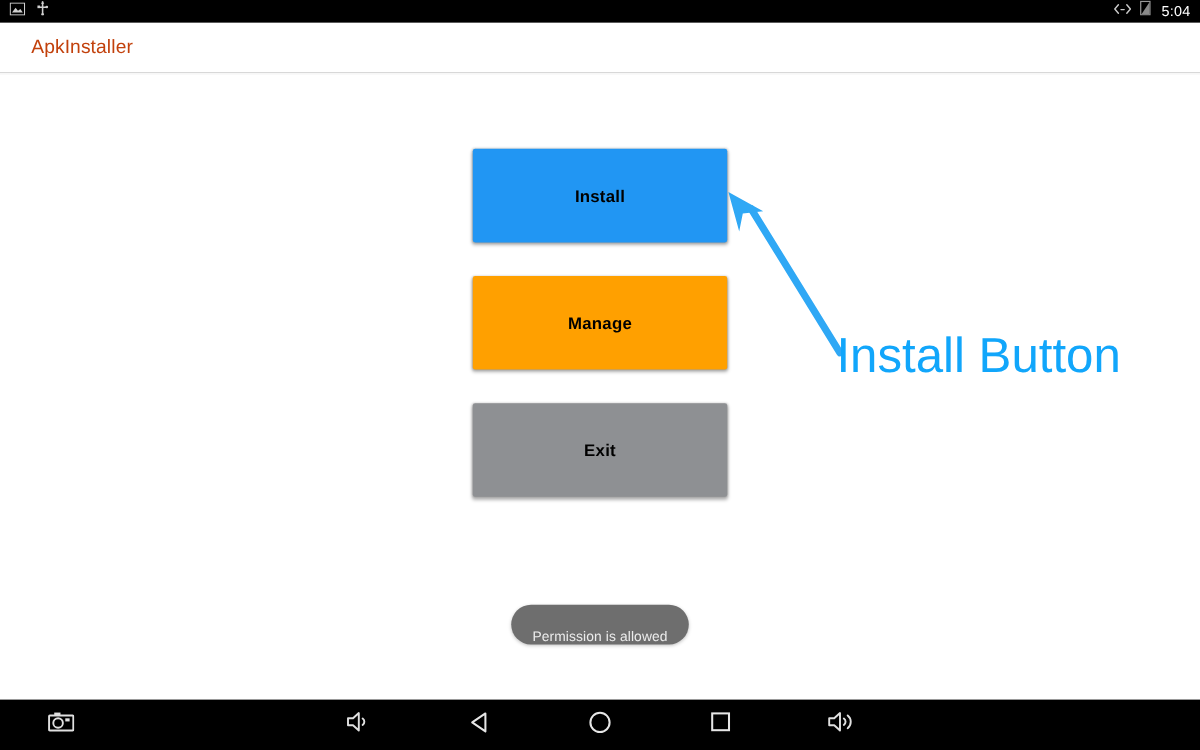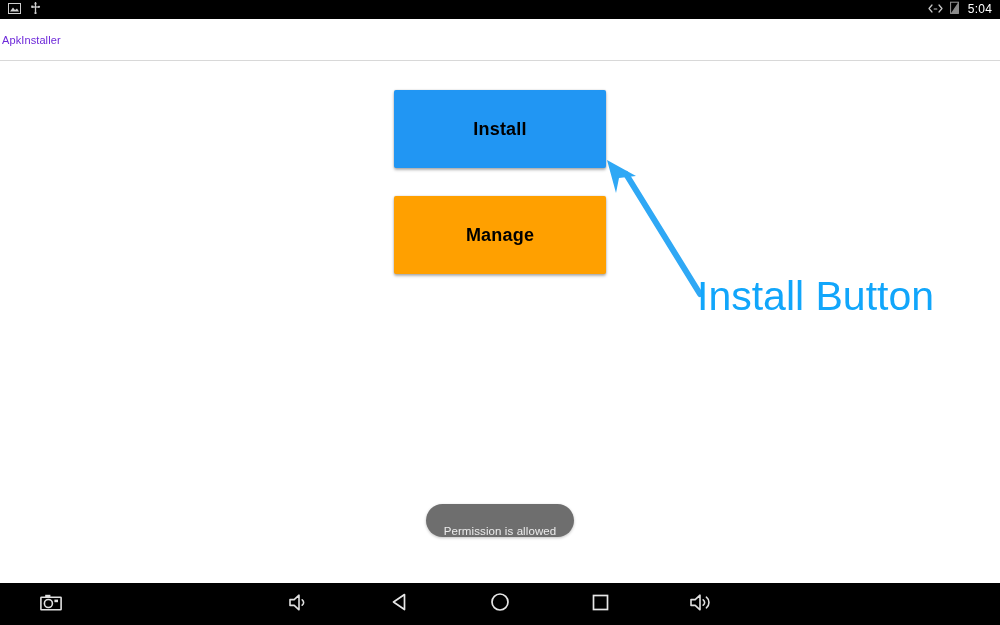--- a/index.html
+++ b/index.html
@@ -58,23 +58,23 @@
     left: 0; top: 19px;
     width: 1000px;
     height: 42px;
     background: #ffffff;
     border-bottom: 1px solid #d8d8d8;
     box-sizing: border-box;
     display: flex;
     align-items: center;
   }
   .app-bar-title {
-    margin-left: 2px;
-    font-size: 11px;
-    color: #6d28d9;
+    margin-left: 26px;
+    font-size: 16px;
+    color: #c2410c;
     font-family: "Liberation Sans", sans-serif;
     letter-spacing: 0.1px;
   }
   .app-bar-shadow {
     position: absolute;
     left: 0; top: 62px;
     width: 1000px;
     height: 4px;
     background: linear-gradient(to bottom, rgba(0,0,0,0.10), rgba(0,0,0,0));
     pointer-events: none;
@@ -90,26 +90,27 @@
   }
 
   .app-btn {
     position: absolute;
     width: 212px;
     height: 78px;
     border: 0;
     border-radius: 2px;
     cursor: pointer;
     font-family: "Liberation Sans", sans-serif;
-    font-size: 18px;
+    font-size: 14px;
     font-weight: bold;
     color: #000000;
     letter-spacing: 0.2px;
     box-shadow: 0 2px 3px rgba(0,0,0,0.30), 0 0 2px rgba(0,0,0,0.18);
     padding: 0;
+    margin-top: 34px;
   }
   .btn-install { left: 394px; top: 28px;  background: #2196f3; }
   .btn-manage  { left: 394px; top: 134px; background: #ffa000; }
   .btn-exit    { left: 394px; top: 240px; background: #8e9093; }
 
   
   .annotation-svg {
     position: absolute;
     left: 0; top: 0;
     width: 1000px;
@@ -220,20 +221,21 @@
     <span class="app-bar-title">ApkInstaller</span>
   </div>
   <div class="app-bar-shadow"></div>
 
   <div class="content">
 
     <button class="app-btn btn-install">Install</button>
 
     <button class="app-btn btn-manage">Manage</button>
 
+    <button class="app-btn btn-exit">Exit</button>
 
     <svg class="annotation-svg">
       <g>
         <line x1="700" y1="232" x2="626" y2="112" stroke="#2fa8f5" stroke-width="6" stroke-linecap="round"></line>
         <path d="M607 98 L636 114 L619 116 L616 131 Z" fill="#2fa8f5"></path>
       </g>
     </svg>
 
     <div class="annotation-label">Install Button</div>
 

